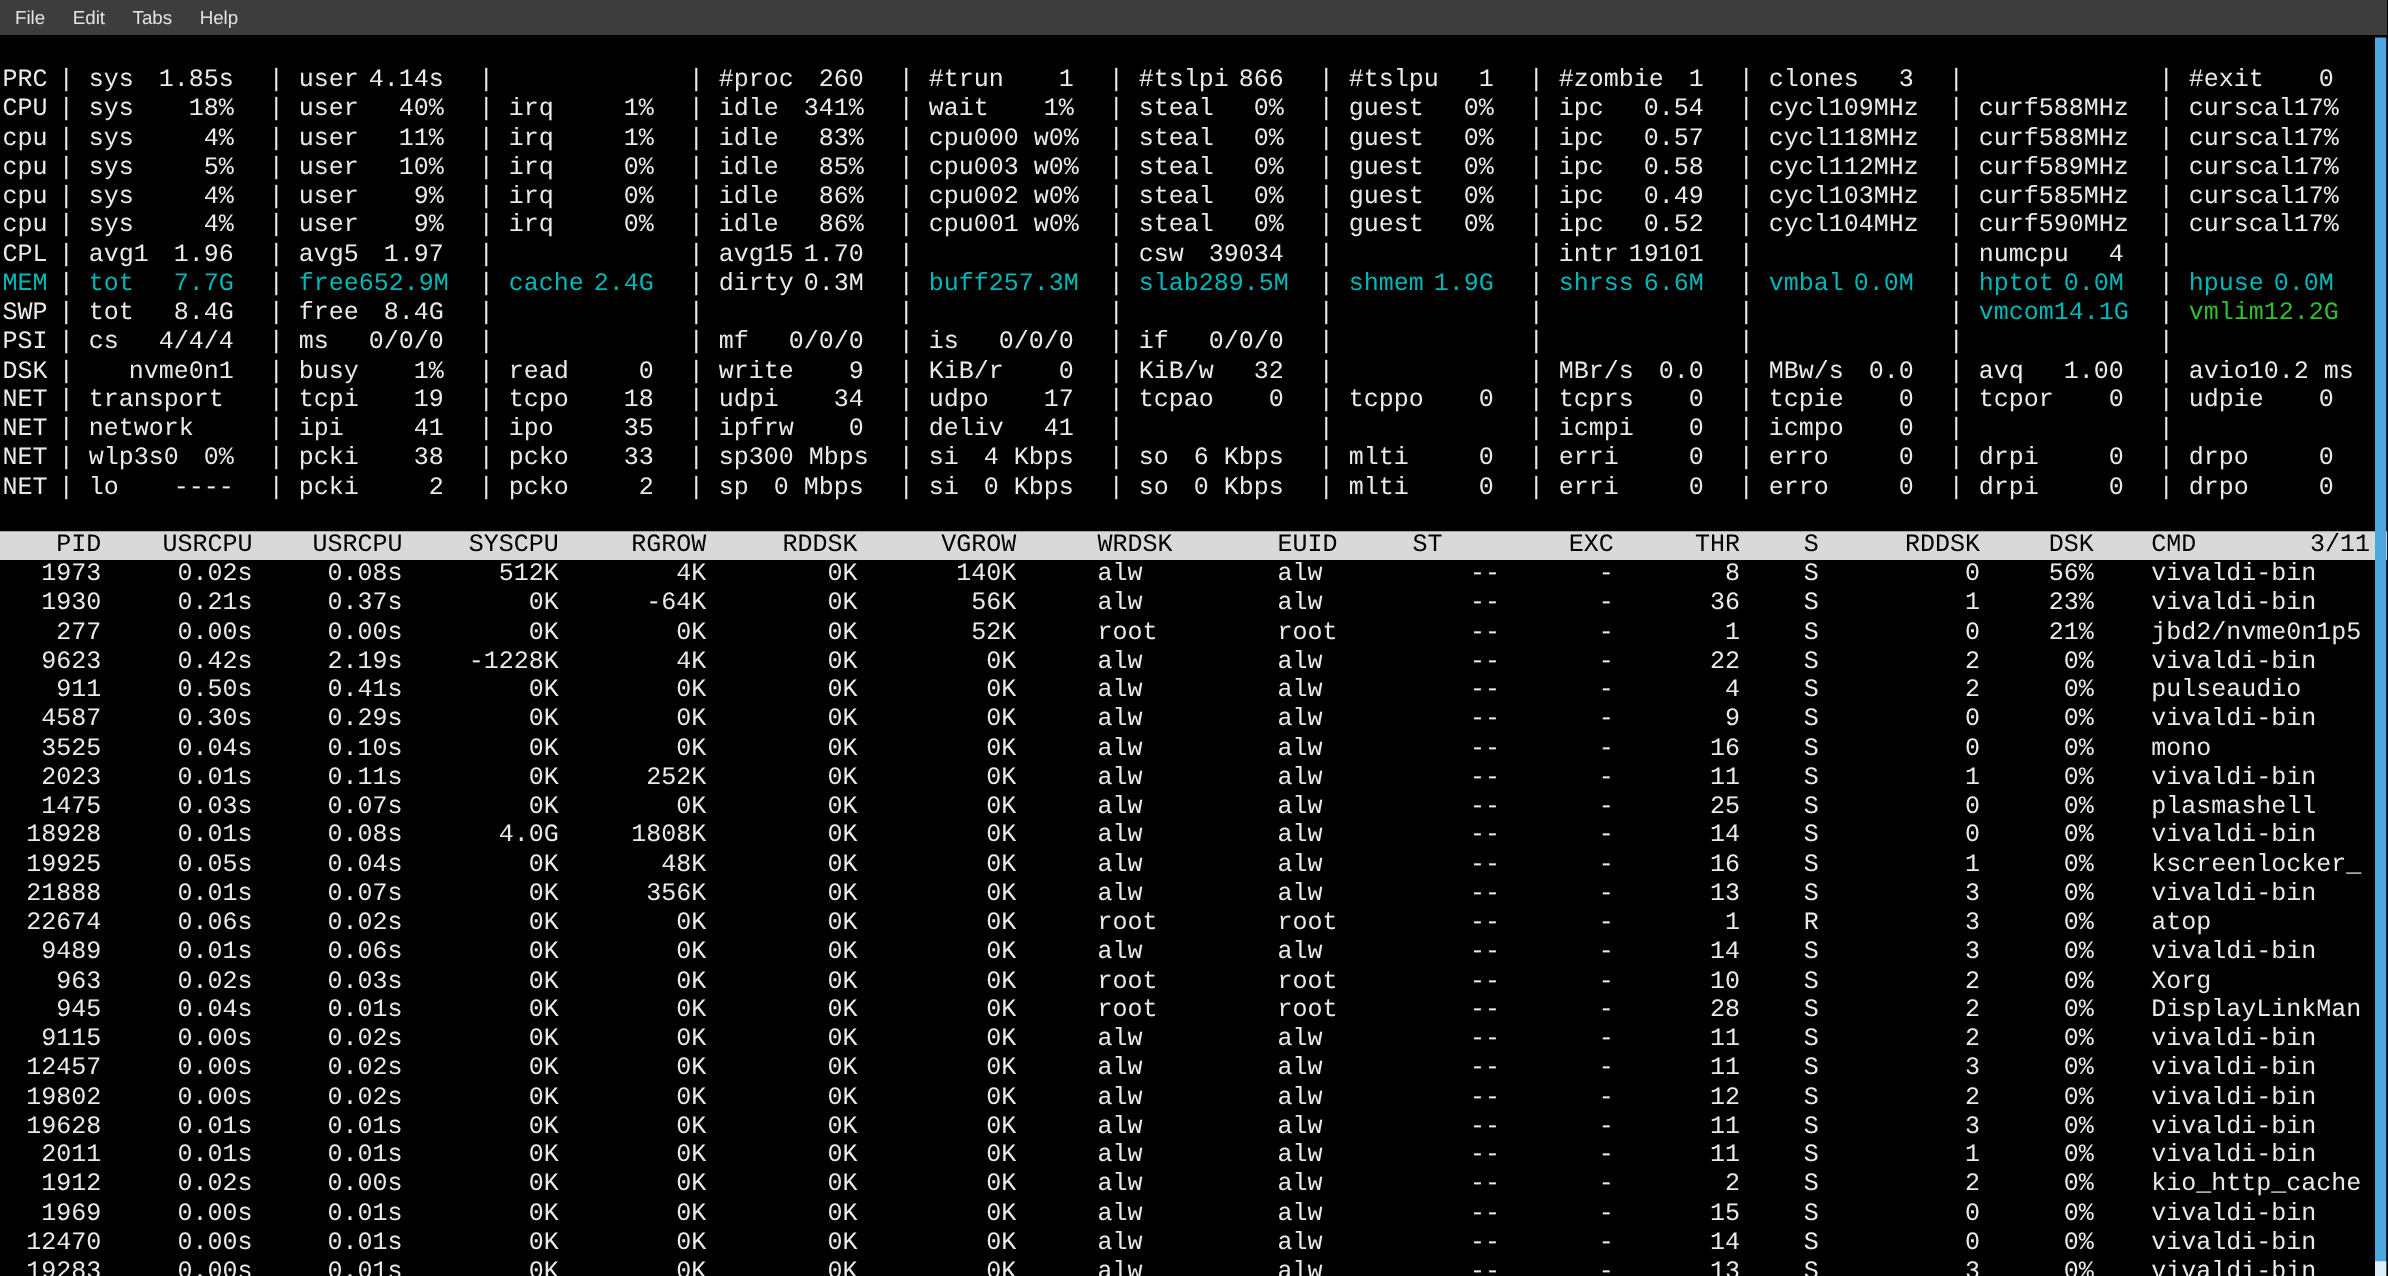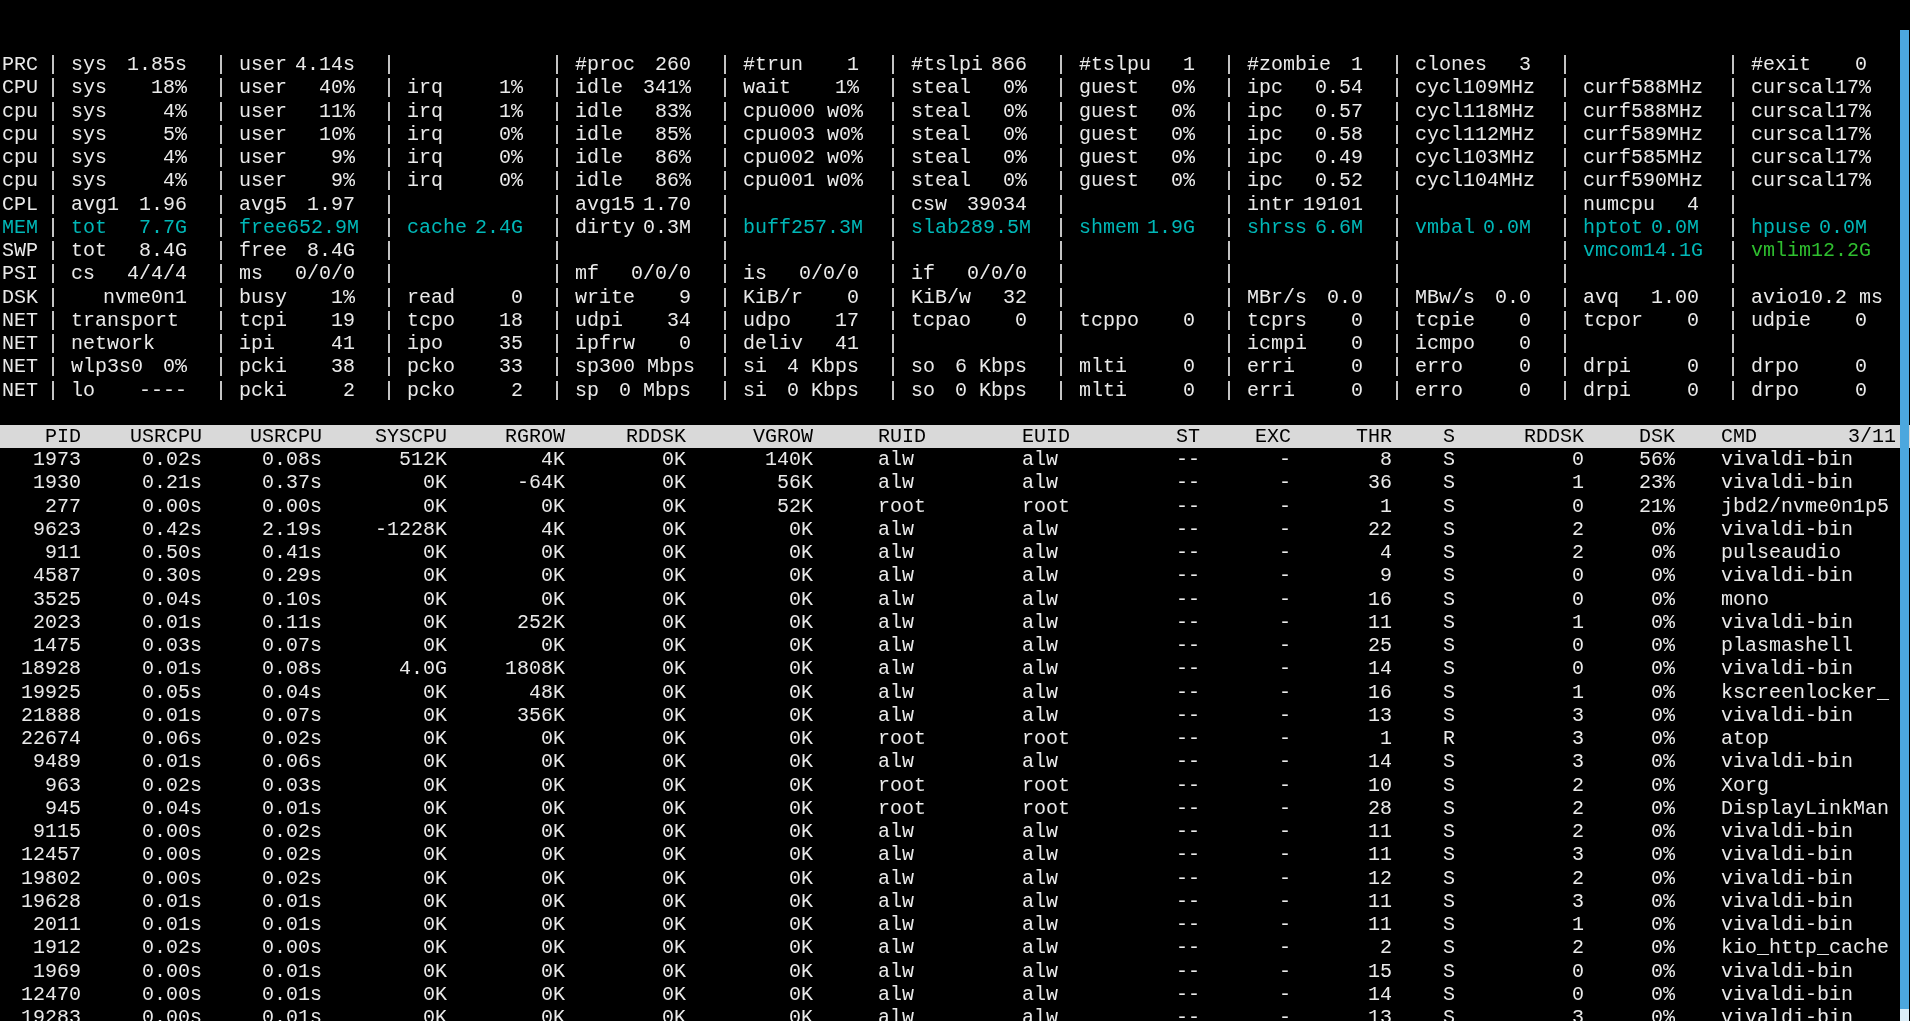--- a/index.html
+++ b/index.html
@@ -19,20 +19,26 @@
   .prow{position:absolute;left:0;width:1910px;height:24px;line-height:24px;white-space:pre;}
   .pcell{position:absolute;white-space:pre;overflow:visible;}
   .procheader{top:425px;height:23px;line-height:23px;}
   .scrollbar{position:absolute;left:1900px;top:30px;width:9px;height:991px;background:#4ca7de;}
   .scrollcap{position:absolute;left:1900px;top:1009px;width:9px;height:12px;background:#dceef8;}
 </style>
 </head>
 <body>
 
 <div id="stage">
+  <div class="menubar">
+      <span class="menu-item">File</span>
+      <span class="menu-item">Edit</span>
+      <span class="menu-item">Tabs</span>
+      <span class="menu-item">Help</span>
+    </div>
 
 
   <div id="metrics">
       <div class="mrow" style="top: 53px;"><span class="mlabel" style="color: rgb(234, 234, 234);">PRC</span><span class="pipe" style="left: 47px;">|</span><span class="pipe" style="left: 215px;">|</span><span class="pipe" style="left: 383px;">|</span><span class="pipe" style="left: 551px;">|</span><span class="pipe" style="left: 719px;">|</span><span class="pipe" style="left: 887px;">|</span><span class="pipe" style="left: 1055px;">|</span><span class="pipe" style="left: 1223px;">|</span><span class="pipe" style="left: 1391px;">|</span><span class="pipe" style="left: 1559px;">|</span><span class="pipe" style="left: 1727px;">|</span><span class="pipe" style="left: 1895px;">|</span><span class="mcell" style="left: 71px; width: 116px; color: rgb(234, 234, 234);"><span>sys</span><span>1.85s</span></span><span class="mcell" style="left: 239px; width: 116px; color: rgb(234, 234, 234);"><span>user</span><span>4.14s</span></span><span class="mcell" style="left: 575px; width: 116px; color: rgb(234, 234, 234);"><span>#proc</span><span>260</span></span><span class="mcell" style="left: 743px; width: 116px; color: rgb(234, 234, 234);"><span>#trun</span><span>1</span></span><span class="mcell" style="left: 911px; width: 116px; color: rgb(234, 234, 234);"><span>#tslpi</span><span>866</span></span><span class="mcell" style="left: 1079px; width: 116px; color: rgb(234, 234, 234);"><span>#tslpu</span><span>1</span></span><span class="mcell" style="left: 1247px; width: 116px; color: rgb(234, 234, 234);"><span>#zombie</span><span>1</span></span><span class="mcell" style="left: 1415px; width: 116px; color: rgb(234, 234, 234);"><span>clones</span><span>3</span></span><span class="mcell" style="left: 1751px; width: 116px; color: rgb(234, 234, 234);"><span>#exit</span><span>0</span></span></div>
       <div class="mrow" style="top: 76.25px;"><span class="mlabel" style="color: rgb(234, 234, 234);">CPU</span><span class="pipe" style="left: 47px;">|</span><span class="pipe" style="left: 215px;">|</span><span class="pipe" style="left: 383px;">|</span><span class="pipe" style="left: 551px;">|</span><span class="pipe" style="left: 719px;">|</span><span class="pipe" style="left: 887px;">|</span><span class="pipe" style="left: 1055px;">|</span><span class="pipe" style="left: 1223px;">|</span><span class="pipe" style="left: 1391px;">|</span><span class="pipe" style="left: 1559px;">|</span><span class="pipe" style="left: 1727px;">|</span><span class="pipe" style="left: 1895px;">|</span><span class="mcell" style="left: 71px; width: 116px; color: rgb(234, 234, 234);"><span>sys</span><span>18%</span></span><span class="mcell" style="left: 239px; width: 116px; color: rgb(234, 234, 234);"><span>user</span><span>40%</span></span><span class="mcell" style="left: 407px; width: 116px; color: rgb(234, 234, 234);"><span>irq</span><span>1%</span></span><span class="mcell" style="left: 575px; width: 116px; color: rgb(234, 234, 234);"><span>idle</span><span>341%</span></span><span class="mcell" style="left: 743px; width: 116px; color: rgb(234, 234, 234);"><span>wait</span><span>1%</span></span><span class="mcell" style="left: 911px; width: 116px; color: rgb(234, 234, 234);"><span>steal</span><span>0%</span></span><span class="mcell" style="left: 1079px; width: 116px; color: rgb(234, 234, 234);"><span>guest</span><span>0%</span></span><span class="mcell" style="left: 1247px; width: 116px; color: rgb(234, 234, 234);"><span>ipc</span><span>0.54</span></span><span class="mcell" style="left: 1415px; width: 116px; color: rgb(234, 234, 234);"><span>cycl</span><span>109MHz</span></span><span class="mcell" style="left: 1583px; width: 116px; color: rgb(234, 234, 234);"><span>curf</span><span>588MHz</span></span><span class="mcell" style="left: 1751px; width: 116px; color: rgb(234, 234, 234);"><span>curscal</span><span>17%</span></span></div>
       <div class="mrow" style="top: 99.5px;"><span class="mlabel" style="color: rgb(234, 234, 234);">cpu</span><span class="pipe" style="left: 47px;">|</span><span class="pipe" style="left: 215px;">|</span><span class="pipe" style="left: 383px;">|</span><span class="pipe" style="left: 551px;">|</span><span class="pipe" style="left: 719px;">|</span><span class="pipe" style="left: 887px;">|</span><span class="pipe" style="left: 1055px;">|</span><span class="pipe" style="left: 1223px;">|</span><span class="pipe" style="left: 1391px;">|</span><span class="pipe" style="left: 1559px;">|</span><span class="pipe" style="left: 1727px;">|</span><span class="pipe" style="left: 1895px;">|</span><span class="mcell" style="left: 71px; width: 116px; color: rgb(234, 234, 234);"><span>sys</span><span>4%</span></span><span class="mcell" style="left: 239px; width: 116px; color: rgb(234, 234, 234);"><span>user</span><span>11%</span></span><span class="mcell" style="left: 407px; width: 116px; color: rgb(234, 234, 234);"><span>irq</span><span>1%</span></span><span class="mcell" style="left: 575px; width: 116px; color: rgb(234, 234, 234);"><span>idle</span><span>83%</span></span><span class="mcell" style="left: 743px; width: 116px; color: rgb(234, 234, 234);"><span>cpu000 w</span><span>0%</span></span><span class="mcell" style="left: 911px; width: 116px; color: rgb(234, 234, 234);"><span>steal</span><span>0%</span></span><span class="mcell" style="left: 1079px; width: 116px; color: rgb(234, 234, 234);"><span>guest</span><span>0%</span></span><span class="mcell" style="left: 1247px; width: 116px; color: rgb(234, 234, 234);"><span>ipc</span><span>0.57</span></span><span class="mcell" style="left: 1415px; width: 116px; color: rgb(234, 234, 234);"><span>cycl</span><span>118MHz</span></span><span class="mcell" style="left: 1583px; width: 116px; color: rgb(234, 234, 234);"><span>curf</span><span>588MHz</span></span><span class="mcell" style="left: 1751px; width: 116px; color: rgb(234, 234, 234);"><span>curscal</span><span>17%</span></span></div>
       <div class="mrow" style="top: 122.75px;"><span class="mlabel" style="color: rgb(234, 234, 234);">cpu</span><span class="pipe" style="left: 47px;">|</span><span class="pipe" style="left: 215px;">|</span><span class="pipe" style="left: 383px;">|</span><span class="pipe" style="left: 551px;">|</span><span class="pipe" style="left: 719px;">|</span><span class="pipe" style="left: 887px;">|</span><span class="pipe" style="left: 1055px;">|</span><span class="pipe" style="left: 1223px;">|</span><span class="pipe" style="left: 1391px;">|</span><span class="pipe" style="left: 1559px;">|</span><span class="pipe" style="left: 1727px;">|</span><span class="pipe" style="left: 1895px;">|</span><span class="mcell" style="left: 71px; width: 116px; color: rgb(234, 234, 234);"><span>sys</span><span>5%</span></span><span class="mcell" style="left: 239px; width: 116px; color: rgb(234, 234, 234);"><span>user</span><span>10%</span></span><span class="mcell" style="left: 407px; width: 116px; color: rgb(234, 234, 234);"><span>irq</span><span>0%</span></span><span class="mcell" style="left: 575px; width: 116px; color: rgb(234, 234, 234);"><span>idle</span><span>85%</span></span><span class="mcell" style="left: 743px; width: 116px; color: rgb(234, 234, 234);"><span>cpu003 w</span><span>0%</span></span><span class="mcell" style="left: 911px; width: 116px; color: rgb(234, 234, 234);"><span>steal</span><span>0%</span></span><span class="mcell" style="left: 1079px; width: 116px; color: rgb(234, 234, 234);"><span>guest</span><span>0%</span></span><span class="mcell" style="left: 1247px; width: 116px; color: rgb(234, 234, 234);"><span>ipc</span><span>0.58</span></span><span class="mcell" style="left: 1415px; width: 116px; color: rgb(234, 234, 234);"><span>cycl</span><span>112MHz</span></span><span class="mcell" style="left: 1583px; width: 116px; color: rgb(234, 234, 234);"><span>curf</span><span>589MHz</span></span><span class="mcell" style="left: 1751px; width: 116px; color: rgb(234, 234, 234);"><span>curscal</span><span>17%</span></span></div>
       <div class="mrow" style="top: 146px;"><span class="mlabel" style="color: rgb(234, 234, 234);">cpu</span><span class="pipe" style="left: 47px;">|</span><span class="pipe" style="left: 215px;">|</span><span class="pipe" style="left: 383px;">|</span><span class="pipe" style="left: 551px;">|</span><span class="pipe" style="left: 719px;">|</span><span class="pipe" style="left: 887px;">|</span><span class="pipe" style="left: 1055px;">|</span><span class="pipe" style="left: 1223px;">|</span><span class="pipe" style="left: 1391px;">|</span><span class="pipe" style="left: 1559px;">|</span><span class="pipe" style="left: 1727px;">|</span><span class="pipe" style="left: 1895px;">|</span><span class="mcell" style="left: 71px; width: 116px; color: rgb(234, 234, 234);"><span>sys</span><span>4%</span></span><span class="mcell" style="left: 239px; width: 116px; color: rgb(234, 234, 234);"><span>user</span><span>9%</span></span><span class="mcell" style="left: 407px; width: 116px; color: rgb(234, 234, 234);"><span>irq</span><span>0%</span></span><span class="mcell" style="left: 575px; width: 116px; color: rgb(234, 234, 234);"><span>idle</span><span>86%</span></span><span class="mcell" style="left: 743px; width: 116px; color: rgb(234, 234, 234);"><span>cpu002 w</span><span>0%</span></span><span class="mcell" style="left: 911px; width: 116px; color: rgb(234, 234, 234);"><span>steal</span><span>0%</span></span><span class="mcell" style="left: 1079px; width: 116px; color: rgb(234, 234, 234);"><span>guest</span><span>0%</span></span><span class="mcell" style="left: 1247px; width: 116px; color: rgb(234, 234, 234);"><span>ipc</span><span>0.49</span></span><span class="mcell" style="left: 1415px; width: 116px; color: rgb(234, 234, 234);"><span>cycl</span><span>103MHz</span></span><span class="mcell" style="left: 1583px; width: 116px; color: rgb(234, 234, 234);"><span>curf</span><span>585MHz</span></span><span class="mcell" style="left: 1751px; width: 116px; color: rgb(234, 234, 234);"><span>curscal</span><span>17%</span></span></div>
       <div class="mrow" style="top: 169.25px;"><span class="mlabel" style="color: rgb(234, 234, 234);">cpu</span><span class="pipe" style="left: 47px;">|</span><span class="pipe" style="left: 215px;">|</span><span class="pipe" style="left: 383px;">|</span><span class="pipe" style="left: 551px;">|</span><span class="pipe" style="left: 719px;">|</span><span class="pipe" style="left: 887px;">|</span><span class="pipe" style="left: 1055px;">|</span><span class="pipe" style="left: 1223px;">|</span><span class="pipe" style="left: 1391px;">|</span><span class="pipe" style="left: 1559px;">|</span><span class="pipe" style="left: 1727px;">|</span><span class="pipe" style="left: 1895px;">|</span><span class="mcell" style="left: 71px; width: 116px; color: rgb(234, 234, 234);"><span>sys</span><span>4%</span></span><span class="mcell" style="left: 239px; width: 116px; color: rgb(234, 234, 234);"><span>user</span><span>9%</span></span><span class="mcell" style="left: 407px; width: 116px; color: rgb(234, 234, 234);"><span>irq</span><span>0%</span></span><span class="mcell" style="left: 575px; width: 116px; color: rgb(234, 234, 234);"><span>idle</span><span>86%</span></span><span class="mcell" style="left: 743px; width: 116px; color: rgb(234, 234, 234);"><span>cpu001 w</span><span>0%</span></span><span class="mcell" style="left: 911px; width: 116px; color: rgb(234, 234, 234);"><span>steal</span><span>0%</span></span><span class="mcell" style="left: 1079px; width: 116px; color: rgb(234, 234, 234);"><span>guest</span><span>0%</span></span><span class="mcell" style="left: 1247px; width: 116px; color: rgb(234, 234, 234);"><span>ipc</span><span>0.52</span></span><span class="mcell" style="left: 1415px; width: 116px; color: rgb(234, 234, 234);"><span>cycl</span><span>104MHz</span></span><span class="mcell" style="left: 1583px; width: 116px; color: rgb(234, 234, 234);"><span>curf</span><span>590MHz</span></span><span class="mcell" style="left: 1751px; width: 116px; color: rgb(234, 234, 234);"><span>curscal</span><span>17%</span></span></div>
       <div class="mrow" style="top: 192.5px;"><span class="mlabel" style="color: rgb(234, 234, 234);">CPL</span><span class="pipe" style="left: 47px;">|</span><span class="pipe" style="left: 215px;">|</span><span class="pipe" style="left: 383px;">|</span><span class="pipe" style="left: 551px;">|</span><span class="pipe" style="left: 719px;">|</span><span class="pipe" style="left: 887px;">|</span><span class="pipe" style="left: 1055px;">|</span><span class="pipe" style="left: 1223px;">|</span><span class="pipe" style="left: 1391px;">|</span><span class="pipe" style="left: 1559px;">|</span><span class="pipe" style="left: 1727px;">|</span><span class="pipe" style="left: 1895px;">|</span><span class="mcell" style="left: 71px; width: 116px; color: rgb(234, 234, 234);"><span>avg1</span><span>1.96</span></span><span class="mcell" style="left: 239px; width: 116px; color: rgb(234, 234, 234);"><span>avg5</span><span>1.97</span></span><span class="mcell" style="left: 575px; width: 116px; color: rgb(234, 234, 234);"><span>avg15</span><span>1.70</span></span><span class="mcell" style="left: 911px; width: 116px; color: rgb(234, 234, 234);"><span>csw</span><span>39034</span></span><span class="mcell" style="left: 1247px; width: 116px; color: rgb(234, 234, 234);"><span>intr</span><span>19101</span></span><span class="mcell" style="left: 1583px; width: 116px; color: rgb(234, 234, 234);"><span>numcpu</span><span>4</span></span></div>
@@ -47,23 +53,23 @@
     </div>
 
   <div class="bar procheader">
       <span class="pcell" style="left: 0px; width: 81px; text-align: right;">PID</span>
       <span class="pcell" style="left: 81px; width: 121px; text-align: right;">USRCPU</span>
       <span class="pcell" style="left: 202px; width: 120px; text-align: right;">USRCPU</span>
       <span class="pcell" style="left: 322px; width: 125px; text-align: right;">SYSCPU</span>
       <span class="pcell" style="left: 447px; width: 118px; text-align: right;">RGROW</span>
       <span class="pcell" style="left: 565px; width: 121px; text-align: right;">RDDSK</span>
       <span class="pcell" style="left: 686px; width: 127px; text-align: right;">VGROW</span>
-      <span class="pcell" style="left: 878px; width: 130px; text-align: left;">RUID</span>
+      <span class="pcell" style="left: 878px; width: 130px; text-align: left;">WRDSK</span>
       <span class="pcell" style="left: 1022px; width: 130px; text-align: left;">EUID</span>
-      <span class="pcell" style="left: 1130px; width: 70px; text-align: right;">ST</span>
+      <span class="pcell" style="left: 1130px; width: 70px; ">ST</span>
       <span class="pcell" style="left: 1200px; width: 91px; text-align: right;">EXC</span>
       <span class="pcell" style="left: 1291px; width: 101px; text-align: right;">THR</span>
       <span class="pcell" style="left: 1392px; width: 63px; text-align: right;">S</span>
       <span class="pcell" style="left: 1455px; width: 129px; text-align: right;">RDDSK</span>
       <span class="pcell" style="left: 1584px; width: 91px; text-align: right;">DSK</span>
       <span class="pcell" style="left: 1721px; width: 180px; text-align: left;">CMD</span>
       <span class="pcell" style="right: 14px; text-align: right;">3/11</span>
     </div>
 
   <div id="procrows">

